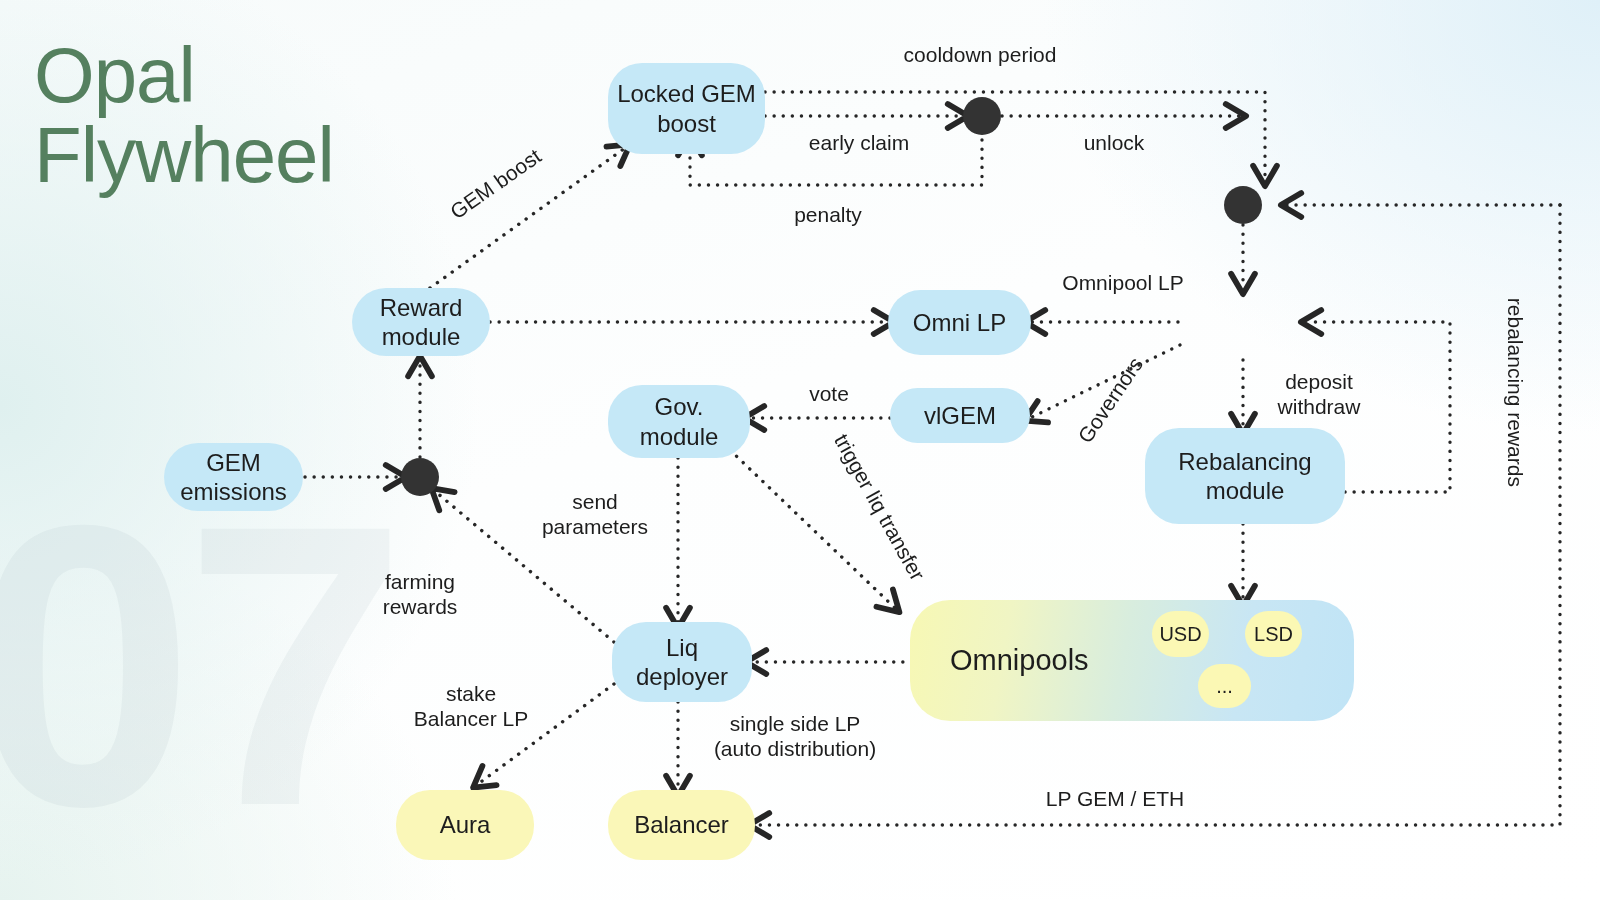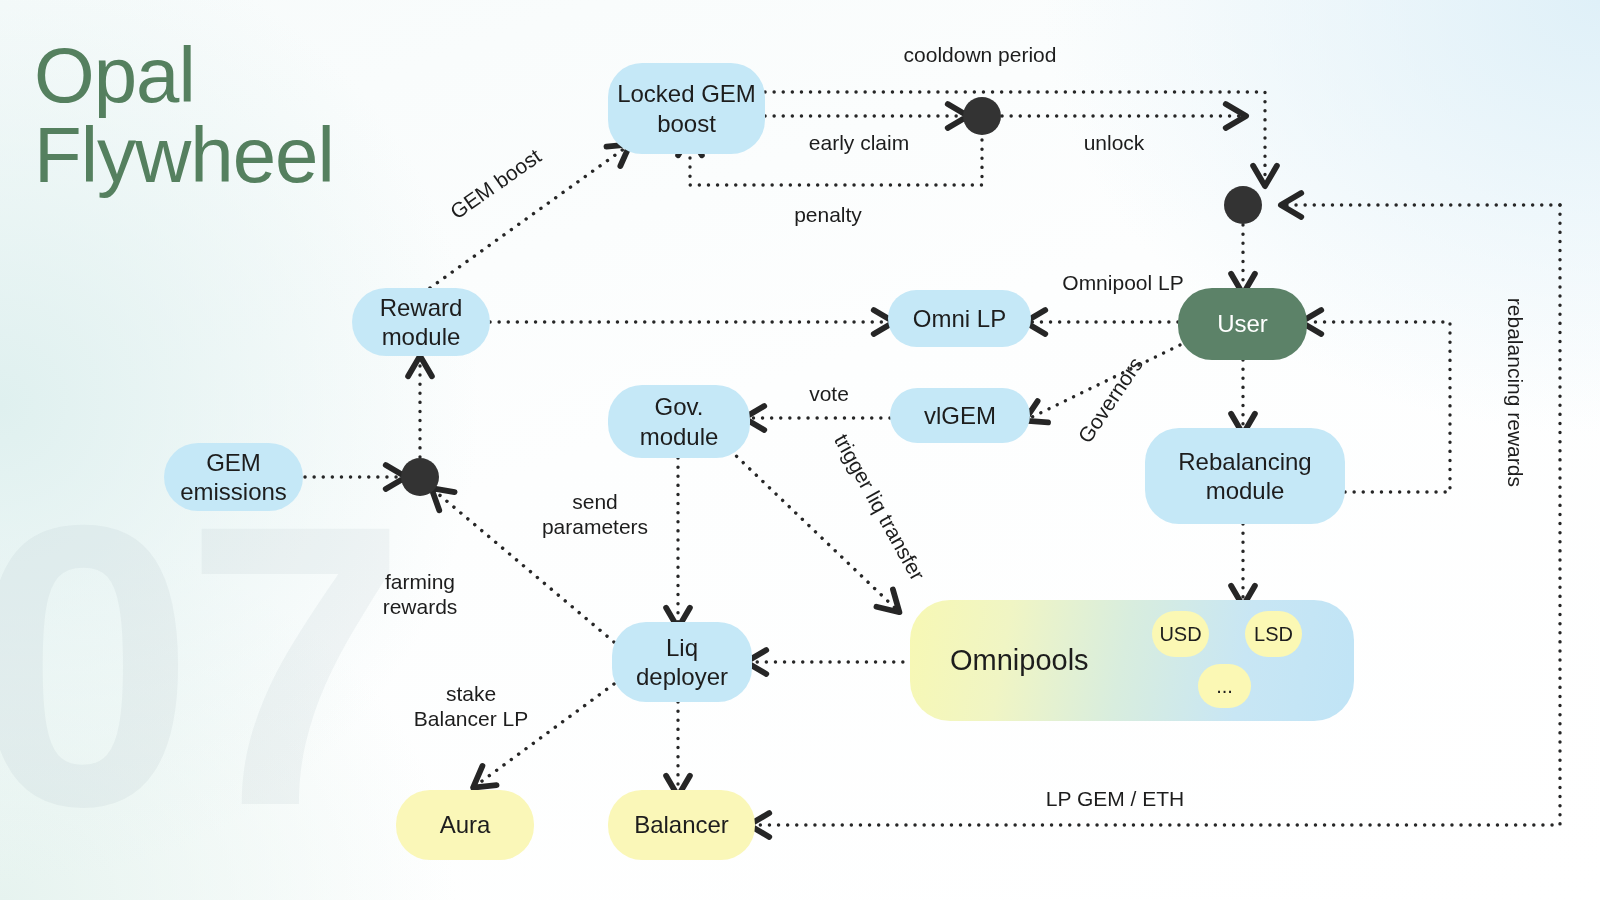--- a/index.html
+++ b/index.html
@@ -171,25 +171,24 @@
 
   <div class="node blue" style="left:352px; top:288px; width:138px; height:68px;">Reward
 module</div>
 
   <div class="node blue" style="left:164px; top:443px; width:139px; height:68px;">GEM
 emissions</div>
 
   <div class="node blue" style="left:608px; top:385px; width:142px; height:73px;text-align:center;">Gov.
 module</div>
 
-  <div class="node blue" style="left:888px; top:290px; width:143px; height:57px;">Omni LP</div>
+  <div class="node blue" style="left:888px; top:290px; width:143px; height:65px;">Omni LP</div>
 
   <div class="node blue" style="left:890px; top:388px; width:140px; height:55px;">vlGEM</div>
 
-  <div class="node green" style="left:1178px; top:288px; width:129px; height:72px;">User</div>
 
   <div class="node blue" style="left:1145px; top:428px; width:200px; height:96px;">Rebalancing
 module</div>
 
   <div class="node pool" style="left:910px; top:600px; width:444px; height:121px;">Omnipools</div>
 
   <div class="node blue" style="left:612px; top:622px; width:140px; height:80px;">Liq
 deployer</div>
 
   <div class="chip" style="left:1152px; top:611px; width:57px; height:46px;">USD</div>
@@ -207,32 +206,36 @@
   <div class="elabel" style="left:1072px; top:131px; width:84px;">unlock</div>
 
   <div class="elabel" style="left:778px; top:203px; width:100px;">penalty</div>
 
   <div class="elabel" style="left:436px; top:172px; width:120px; transform:rotate(-35deg); transform-origin:center;">GEM boost</div>
 
   <div class="elabel" style="left:1055px; top:271px; width:136px;">Omnipool LP</div>
 
   <div class="elabel" style="left:1056px; top:388px; width:110px; transform:rotate(-56deg); transform-origin:center;">Governors</div>
 
+  <div class="elabel" style="left:1259px; top:370px; width:120px; text-align:center;">deposit
+withdraw</div>
 
   <div class="elabel" style="left:1400px; top:380px; width:230px; transform:rotate(90deg); transform-origin:center;">rebalancing rewards</div>
 
   <div class="elabel" style="left:790px; top:382px; width:78px;">vote</div>
 
   <div class="elabel" style="left:530px; top:490px; width:130px;">send
 parameters</div>
 
   <div class="elabel" style="left:776px; top:495px; width:206px; transform:rotate(61deg); transform-origin:center;">trigger liq transfer</div>
 
   <div class="elabel" style="left:358px; top:570px; width:124px;">farming
 rewards</div>
 
   <div class="elabel" style="left:400px; top:682px; width:142px;">stake
 Balancer LP</div>
 
+  <div class="elabel" style="left:690px; top:712px; width:210px;">single side LP
+(auto distribution)</div>
 
   <div class="elabel" style="left:1015px; top:787px; width:200px;">LP GEM / ETH</div>
 
 </div>
 
 </body></html>

